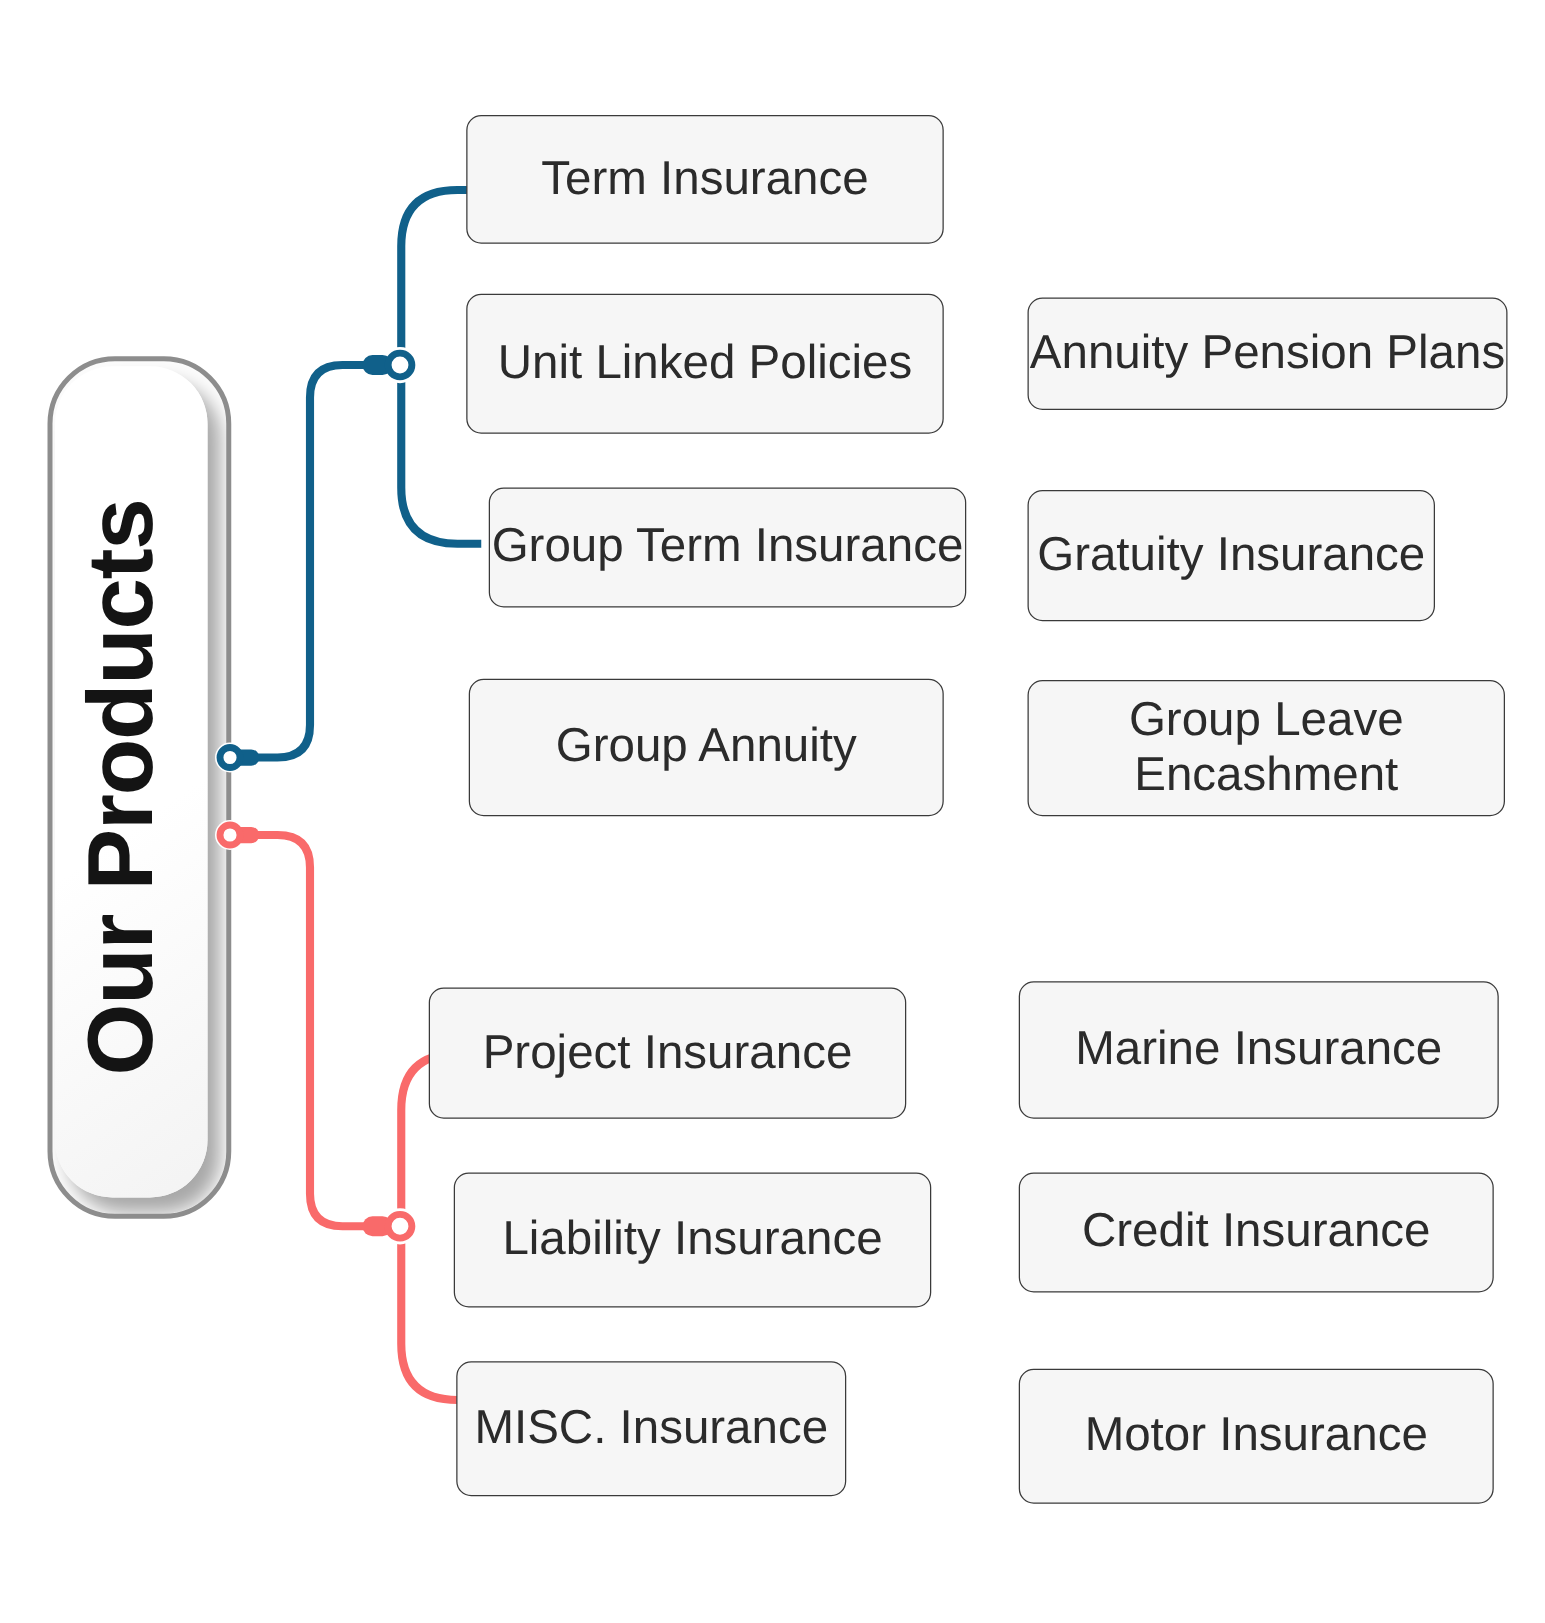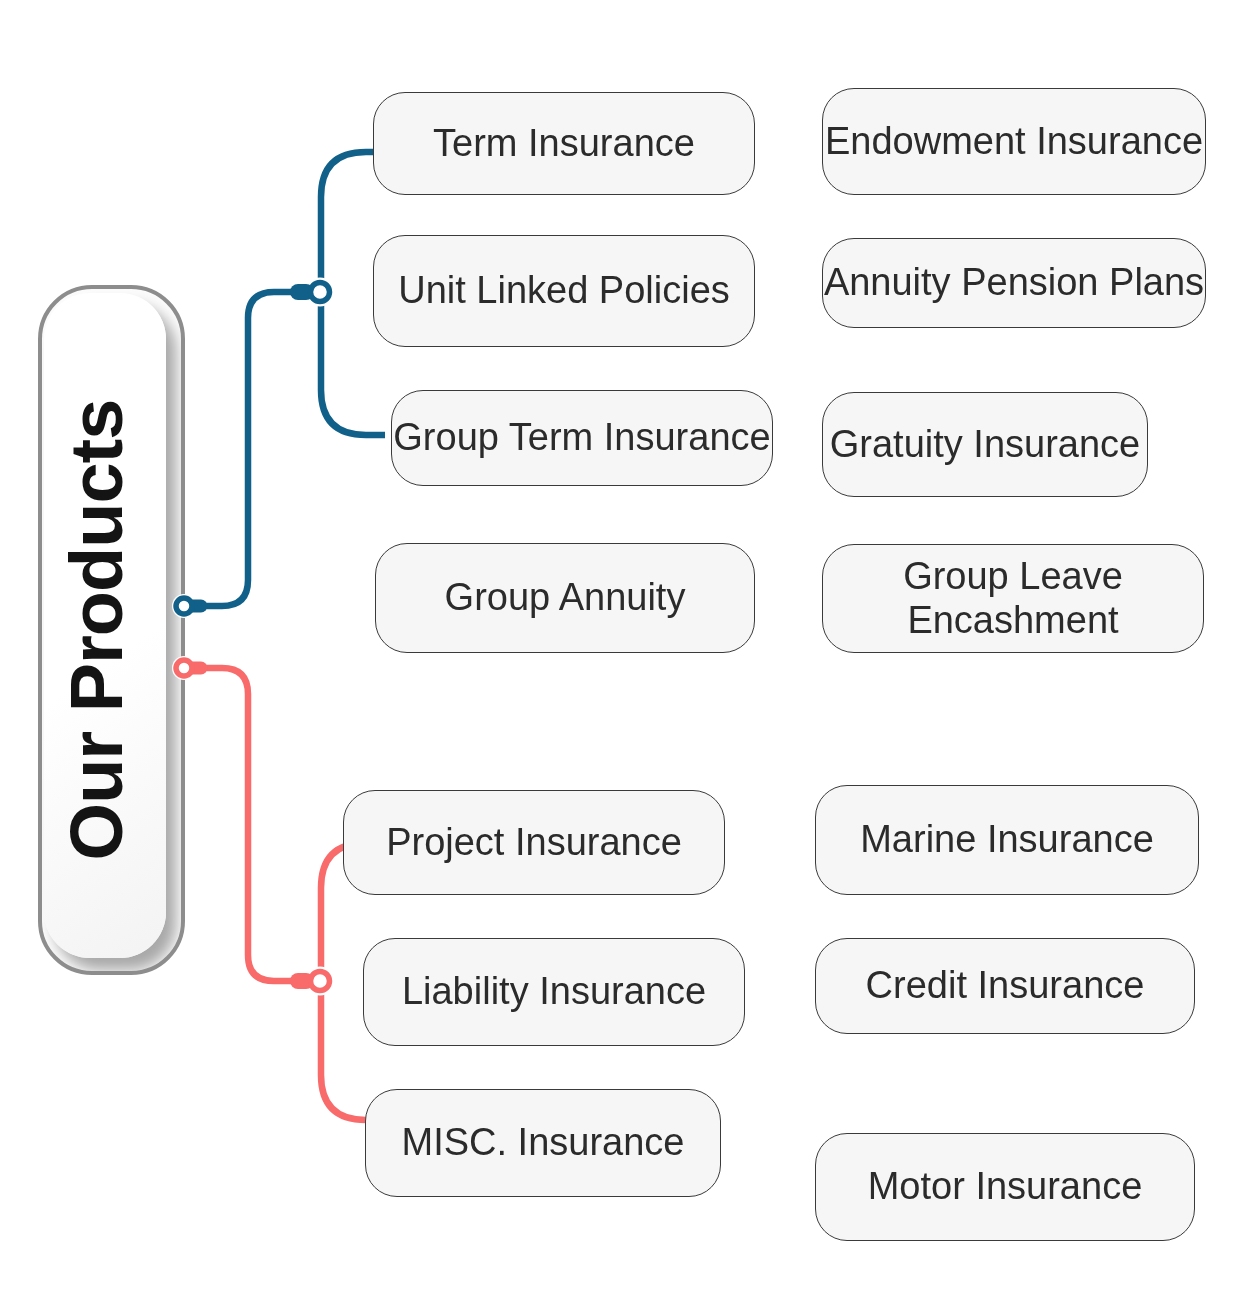--- a/index.html
+++ b/index.html
@@ -43,21 +43,21 @@
   .r{stroke:var(--line_red,#f96a6a);}
   .ring{fill:#ffffff;stroke-width:5.5px;}
   .halo{fill:#ffffff;stroke:none;}
   
   .box{
     position:absolute;
     display:flex;align-items:center;justify-content:center;
     text-align:center;
     box-sizing:border-box;
     border:1.5px solid var(--box_border,#3a3a3a);
-    border-radius:32px;
+    border-radius:12px;
     background:var(--box_fill,#f6f6f6);
     z-index:3;
   }
   .box .label{
     font-size:38px;
     color:var(--text_dark,#2b2b2b);
     white-space:nowrap;
     line-height:1.15;
   }
   .box .label.two-line{white-space:pre-line;}
@@ -103,47 +103,44 @@
   <div class="box" style="left:373px;top:235px;width:382px;height:112px">
     <span class="label">Unit Linked Policies</span>
   </div>
   <div class="box" style="left:391px;top:390px;width:382px;height:96px">
     <span class="label">Group Term Insurance</span>
   </div>
   <div class="box" style="left:375px;top:543px;width:380px;height:110px">
     <span class="label">Group Annuity</span>
   </div>
 
-  <div class="box" style="left:822px;top:88px;width:384px;height:107px">
-    <span class="label">Endowment Insurance</span>
-  </div>
   <div class="box" style="left:822px;top:238px;width:384px;height:90px">
     <span class="label">Annuity Pension Plans</span>
   </div>
   <div class="box" style="left:822px;top:392px;width:326px;height:105px">
     <span class="label">Gratuity Insurance</span>
   </div>
   <div class="box" style="left:822px;top:544px;width:382px;height:109px">
     <span class="label two-line">Group Leave
 Encashment</span>
   </div>
 
   <div class="box" style="left:343px;top:790px;width:382px;height:105px">
     <span class="label">Project Insurance</span>
   </div>
   <div class="box" style="left:363px;top:938px;width:382px;height:108px">
     <span class="label">Liability Insurance</span>
   </div>
-  <div class="box" style="left:365px;top:1089px;width:356px;height:108px">
+  <div class="box" style="left:365px;top:1089px;width:312px;height:108px">
     <span class="label">MISC. Insurance</span>
   </div>
 
   <div class="box" style="left:815px;top:785px;width:384px;height:110px">
     <span class="label">Marine Insurance</span>
   </div>
   <div class="box" style="left:815px;top:938px;width:380px;height:96px">
     <span class="label">Credit Insurance</span>
   </div>
-  <div class="box" style="left:815px;top:1133px;width:380px;height:108px">
+  <div class="box" style="left:815px;top:1095px;width:380px;height:108px">
     <span class="label">Motor Insurance</span>
   </div>
 
 </div>
 
 </body></html>

